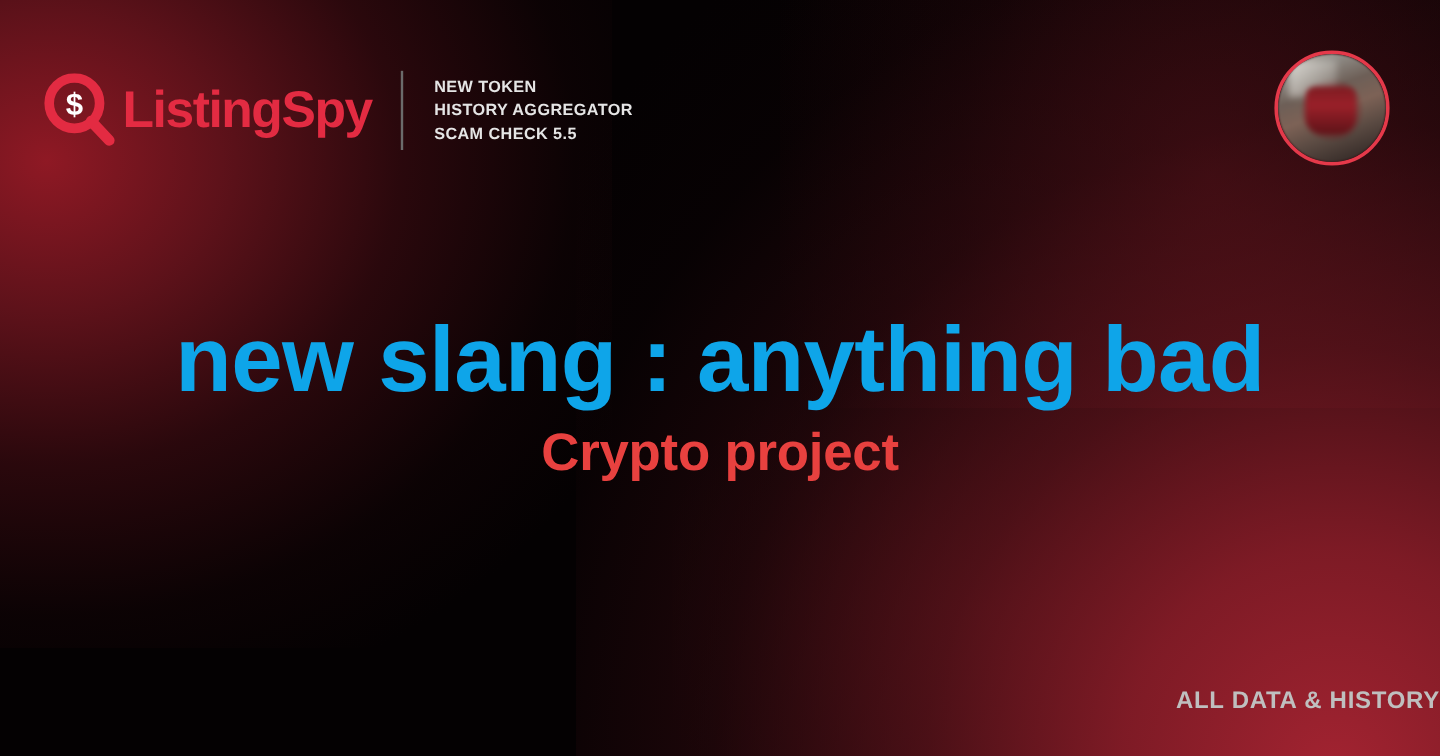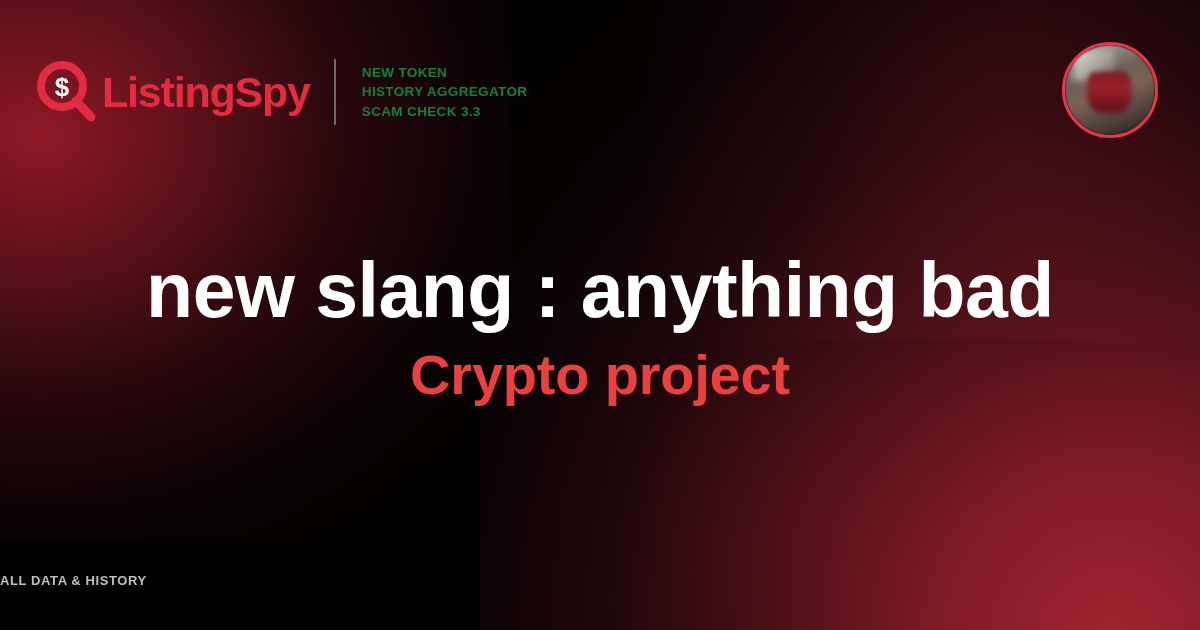--- a/index.html
+++ b/index.html
@@ -91,21 +91,21 @@
     white-space: nowrap;
   }
   .divider {
     width: 2px;
     height: 66px;
     background: #6b6b6b;
     margin: 0 26px 0 24px;
     flex: 0 0 auto;
   }
   .tagline {
-    color: #15803d;
+    color: #e5e5e5;
     font-size: 13.5px;
     font-weight: 700;
     line-height: 1.42;
     letter-spacing: 0.35px;
     white-space: nowrap;
   }
 
   
   .avatar {
     position: absolute;
@@ -151,47 +151,47 @@
 
   
   .hero {
     position: absolute;
     left: 0;
     right: 0;
     top: 248px;
     text-align: center;
   }
   .hero-title {
-    color: #ffffff;
+    color: #0ea5e9;
     font-size: 77px;
     font-weight: 700;
     letter-spacing: -0.5px;
     line-height: 1.06;
-    margin: 2px;
+    margin: 12px;
     white-space: nowrap;
   }
   .hero-subtitle {
     color: #e8413f;
-    font-size: 56px;
+    font-size: 44px;
     font-weight: 700;
     letter-spacing: -0.2px;
     line-height: 1.1;
     margin: 12px 0 0 0;
     white-space: nowrap;
   }
 
   
   .footer {
     position: absolute;
     left: 0;
     right: 0;
     top: 573px;
-    text-align: left;
+    text-align: right;
     color: #bfbfbf;
-    font-size: 13px;
+    font-size: 20px;
     font-weight: 700;
     letter-spacing: 0.6px;
   }
 </style>
 </head>
 <body>
 
 <div class="canvas">
 
   <div class="glow glow-left"></div>
@@ -209,21 +209,21 @@
       </svg>
     </div>
 
     <div class="wordmark" style="color:#e32b42">ListingSpy</div>
 
     <div class="divider"></div>
 
     <div class="tagline">
       <div>NEW TOKEN</div>
       <div>HISTORY AGGREGATOR</div>
-      <div>SCAM CHECK 3.3</div>
+      <div>SCAM CHECK 5.5</div>
     </div>
 
   </div>
 
   <div class="avatar">
     <div class="avatar-photo"></div>
   </div>
 
   <div class="hero">
     <h1 class="hero-title">new slang : anything bad</h1>

